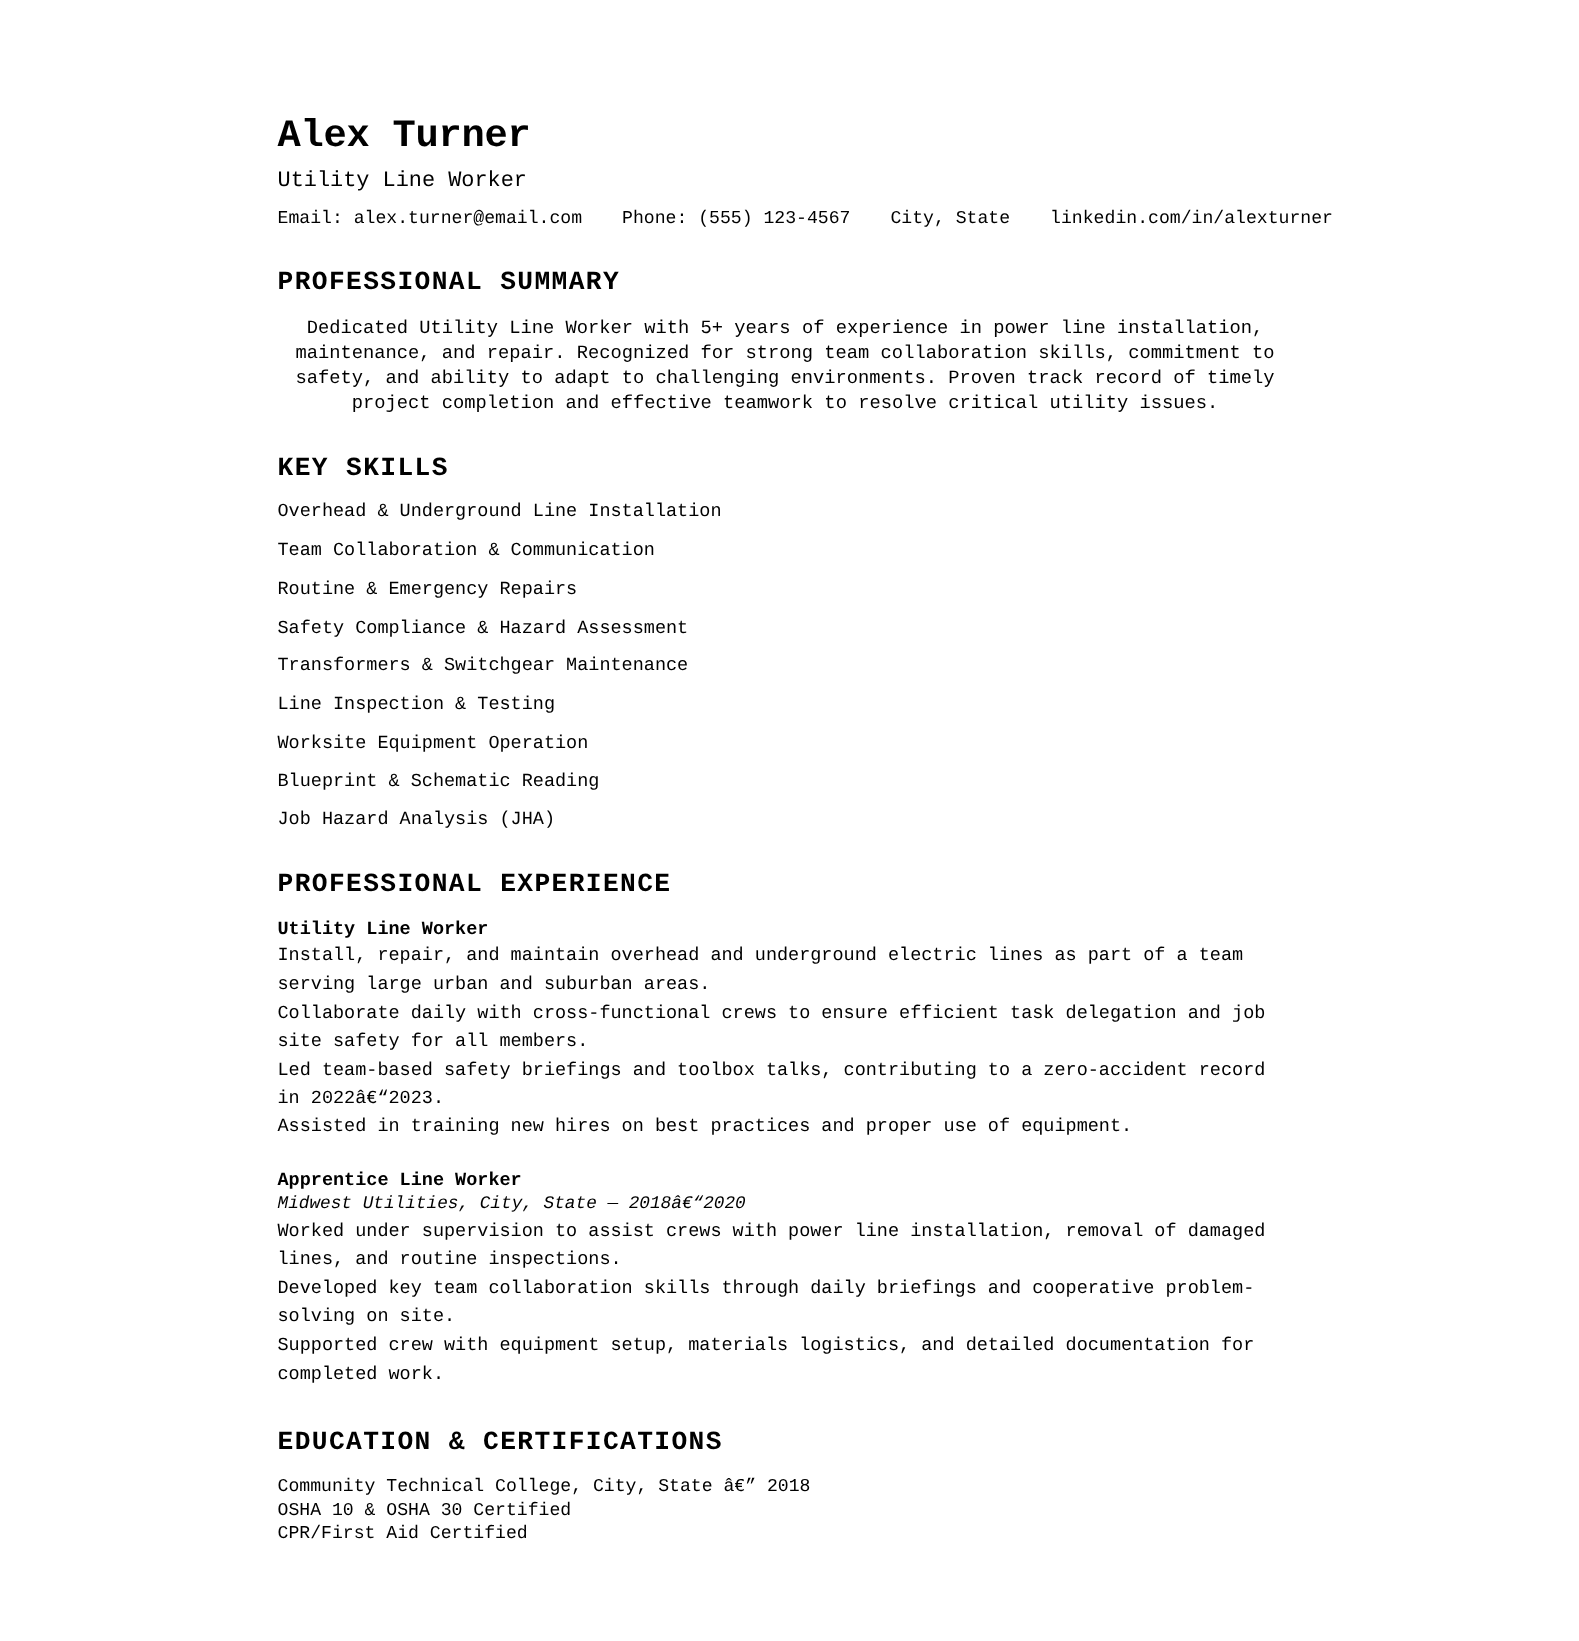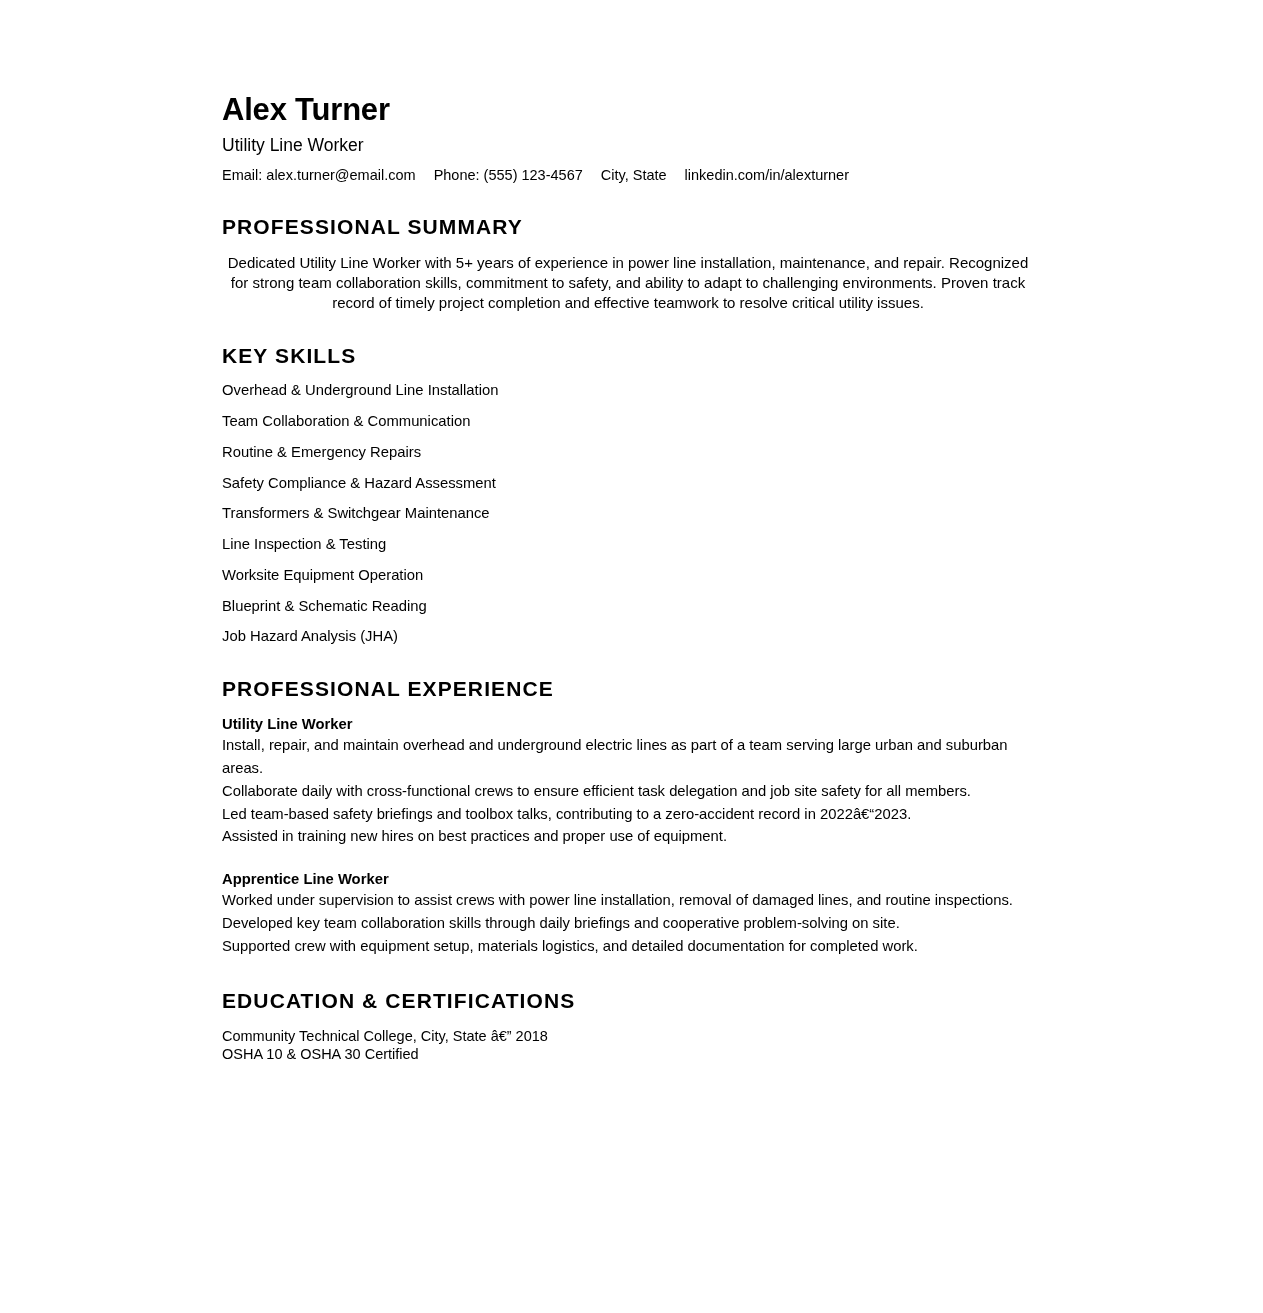--- a/index.html
+++ b/index.html
@@ -13,20 +13,21 @@
     font-family: "Liberation Sans", sans-serif;
     color: #000000;
     -webkit-font-smoothing: antialiased;
   }
   .page {
     position: relative;
     width: 1263px;
     height: 1313px;
     background: #ffffff;
     overflow: hidden;
+    font-family: Liberation Mono, monospace;
   }
   .sheet {
     position: absolute;
     left: 222px;
     top: 92px;
     width: 812px;
   }
 
   
   .name {
@@ -42,21 +43,21 @@
     line-height: 1.2;
     margin: 0 0 10px 0;
   }
   .contact {
     font-size: 14.5px;
     line-height: 1.25;
     margin: 0;
     white-space: nowrap;
   }
   .contact .c-item + .c-item {
-    margin-left: 18px;
+    margin-left: 32px;
   }
 
   
   .section {
     margin-top: 30px;
   }
   .section-title {
     font-size: 21px;
     font-weight: bold;
     letter-spacing: 1.1px;
@@ -172,30 +173,32 @@
         <ul class="job-bullets">
           <li class="job-bullet">Install, repair, and maintain overhead and underground electric lines as part of a team serving large urban and suburban areas.</li>
           <li class="job-bullet">Collaborate daily with cross-functional crews to ensure efficient task delegation and job site safety for all members.</li>
           <li class="job-bullet">Led team-based safety briefings and toolbox talks, contributing to a zero-accident record in 2022â€“2023.</li>
           <li class="job-bullet">Assisted in training new hires on best practices and proper use of equipment.</li>
         </ul>
       </div>
 
       <div class="job">
         <div class="job-title">Apprentice Line Worker</div>
+        <div class="job-meta">Midwest Utilities, City, State — 2018â€“2020</div>
         <ul class="job-bullets">
           <li class="job-bullet">Worked under supervision to assist crews with power line installation, removal of damaged lines, and routine inspections.</li>
           <li class="job-bullet">Developed key team collaboration skills through daily briefings and cooperative problem-solving on site.</li>
           <li class="job-bullet">Supported crew with equipment setup, materials logistics, and detailed documentation for completed work.</li>
         </ul>
       </div>
     </div>
 
     <div class="section">
       <h2 class="section-title">EDUCATION &amp; CERTIFICATIONS</h2>
       <ul class="edu-lines">
         <li class="edu-line">Community Technical College, City, State â€” 2018</li>
         <li class="edu-line">OSHA 10 &amp; OSHA 30 Certified</li>
+        <li class="edu-line">CPR/First Aid Certified</li>
       </ul>
     </div>
 
   </div>
 </div>
 
 </body></html>

